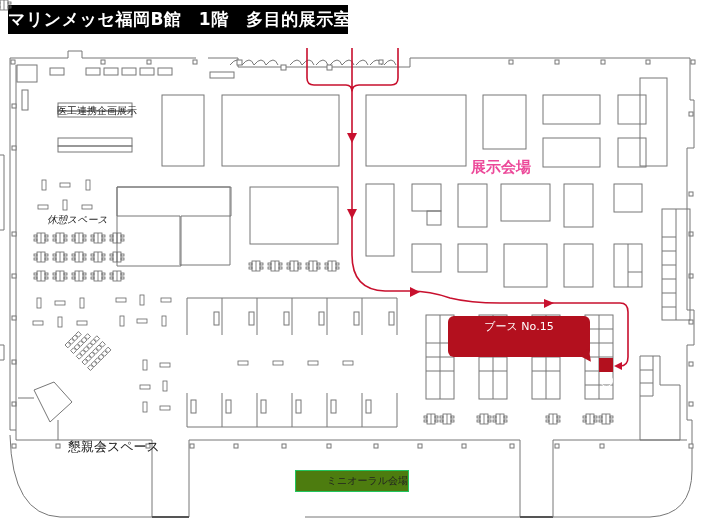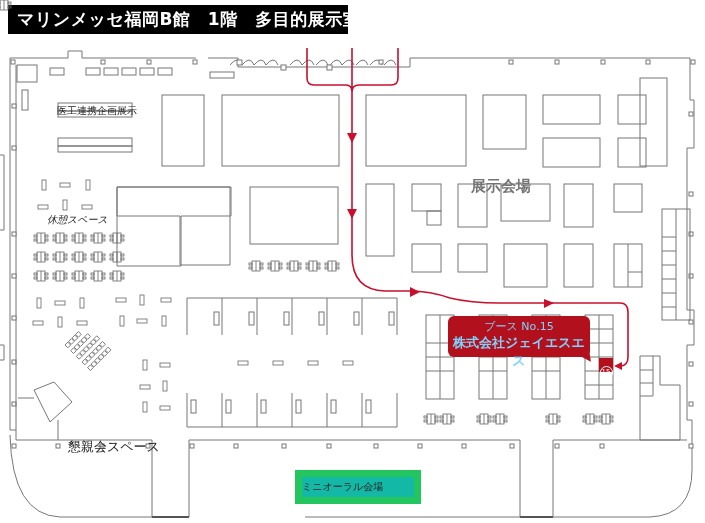--- a/index.html
+++ b/index.html
@@ -1,29 +1,29 @@
 <!DOCTYPE html>
 <html><head>
 <meta charset="utf-8">
 <style>
   html,body{margin:0;padding:0;background:#fff;}
   body{width:705px;height:523px;position:relative;overflow:hidden;font-family:"DejaVu Sans","Liberation Sans",sans-serif;}
-  .title-bar{position:absolute;left:8px;top:5px;width:340px;height:29px;background:#000;color:#fff;font-weight:bold;font-size:17px;line-height:29px;padding-left:9px;box-sizing:border-box;white-space:nowrap;letter-spacing:0.5px;}
+  .title-bar{position:absolute;left:8px;top:5px;width:340px;height:29px;background:#000;color:#fff;font-weight:bold;font-size:17px;line-height:29px;box-sizing:border-box;white-space:nowrap;letter-spacing:0.5px;}
   svg.map{position:absolute;left:0;top:0;}
   .lbl{position:absolute;white-space:nowrap;color:#222;}
   .lbl-sm{font-size:10px;}
   .lbl-md{font-size:13px;}
-  .lbl-big{font-size:15px;font-weight:bold;color:#737373;margin-top:19px;}
-  .callout{position:absolute;left:448px;top:316px;width:142px;height:41px;background:#b3101e;border-radius:6px;color:#7dd3fc;text-align:center;}
+  .lbl-big{font-size:15px;font-weight:bold;color:#ec4899;}
+  .callout{position:absolute;left:448px;top:316px;width:142px;height:41px;background:#b3101e;border-radius:6px;color:#ffffff;text-align:center;}
   .callout .no{font-size:11px;line-height:14px;margin-top:4px;}
   .callout .co{font-size:13px;font-weight:bold;line-height:18px;}
   .callout-tail{position:absolute;left:578px;top:352px;width:0;height:0;border-left:6px solid transparent;border-right:6px solid transparent;border-top:12px solid #b3101e;transform:rotate(-35deg);transform-origin:top;}
   .booth-badge{position:absolute;left:599px;top:358px;width:14px;height:14px;background:#b3101e;color:#fff;font-size:9px;line-height:14px;text-align:center;border-radius:0;}
-  .booth-badge span{display:inline-block;width:11px;height:11px;border:1px solid #fff;border-radius:50%;line-height:11px;margin-top:8px;font-size:7px;}
-  .hall-box{position:absolute;left:295px;top:470px;width:112px;height:20px;border:7px solid #22c55e;font-size:10px;line-height:20px;text-align:left;color:#222;background:#14b8a6;}
+  .booth-badge span{display:inline-block;width:11px;height:11px;border:1px solid #fff;border-radius:50%;line-height:11px;margin-top:16px;font-size:7px;}
+  .hall-box{position:absolute;left:295px;top:470px;width:112px;height:20px;border:1px solid #22c55e;font-size:10px;line-height:20px;text-align:right;color:#222;background:#4d7c0f;}
 </style>
 </head>
 <body>
 
 <div class="title-bar">マリンメッセ福岡B館　1階　多目的展示室</div>
 
 <svg class="map" width="705" height="523" viewBox="0 0 705 523">
   <g fill="none" stroke="#777" stroke-width="1">
 
     <path d="M10 58 L68 58 L68 51 L82 51 L82 58 L196 58 M208 58 L238 58 L238 67 L410 67 L410 58 L690 58 L690 100 L694 100 L694 148 L687 148 L687 310 L694 310 L694 345 L687 345 L687 420 L692 420 L692 470 Q692 515 650 517 L305 517"></path>
@@ -284,16 +284,15 @@
 </svg>
 
 <div class="lbl lbl-sm" style="left:57px;top:104px;">医工連携企画展示</div>
 <div class="lbl lbl-sm" style="left:47px;top:213px;font-style:italic;">休憩スペース</div>
 <div class="lbl lbl-big" style="left:471px;top:158px;">展示会場</div>
 <div class="lbl lbl-md" style="left:68px;top:438px;">懇親会スペース</div>
 <div class="hall-box">ミニオーラル会場</div>
 
 <div class="callout">
   <div class="no">ブース No.15</div>
-  <div class="co">株式会社ジェイエスエス</div>
 </div>
 <div class="callout-tail"></div>
 <div class="booth-badge"><span>15</span></div>
 
 </body></html>

